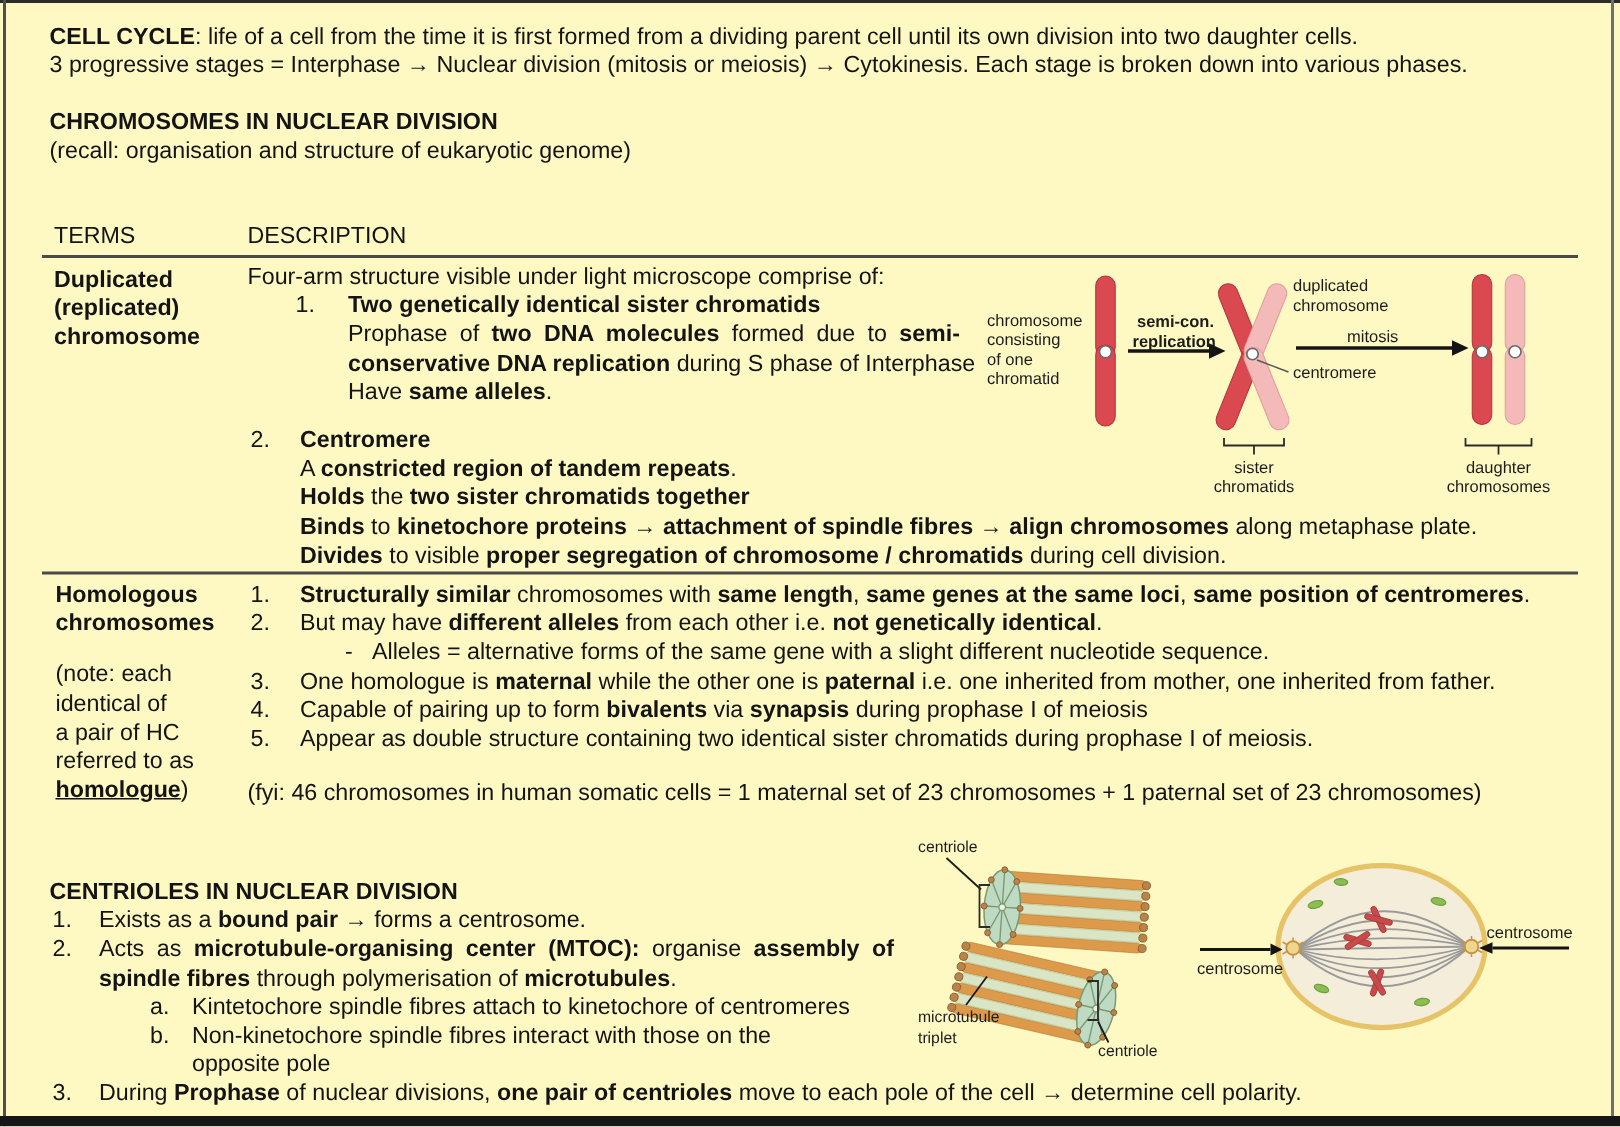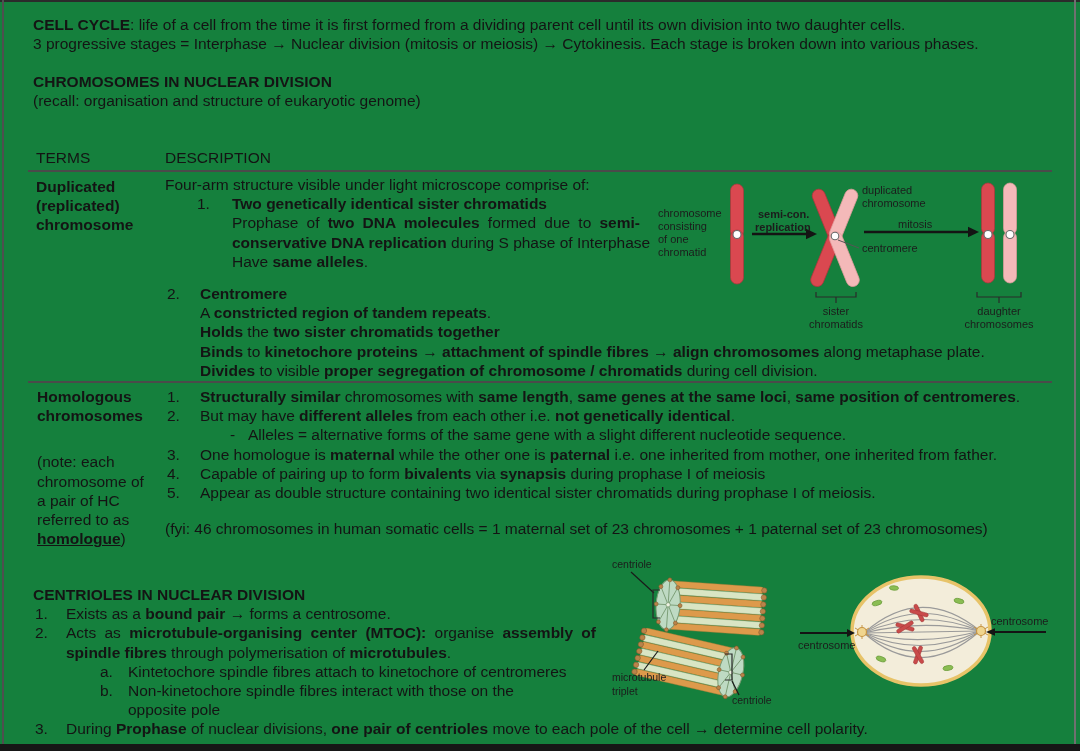--- a/index.html
+++ b/index.html
@@ -1,16 +1,16 @@
 <!DOCTYPE html>
 <html style="--text: #141414; --chromatid-dark: #da4850; --chromatid-dark-edge: #b4343c; --chromatid-light: #f4b9b9; --chromatid-light-edge: #e39c9c; --tubule-orange: #dd9a4b; --tubule-green: #d9e5c4; --tubule-cap: #b9834a; --face-green: #bedac3; --face-edge: #789a72; --cell-fill: #f3edda; --cell-border: #e7c368; --spindle-gray: #9a9a9a; --cell-chromosome-red: #c94a4a; --organelle-green: #8abd52; --pole-gold: #f0d58e; --pole-edge: #c69544;"><head>
 <meta charset="utf-8">
 <style>
   html,body{margin:0;padding:0;background:#e8e8e8;}
-  .page{position:relative;width:1080px;height:751px;background:#15803d;overflow:hidden;
+  .page{position:relative;width:1080px;height:751px;background:#fef9c3;overflow:hidden;
         font-family:"Liberation Sans",sans-serif;color:var(--text,#141414);}
   .blk{position:absolute;font-size:15.5px;line-height:19.2px;}
   .ln{white-space:nowrap;}
   .b{font-weight:700;}
   .u{text-decoration:underline;}
   .jl{text-align:justify;text-align-last:justify;white-space:normal;}
   .colhead{position:absolute;font-size:15.5px;font-weight:400;}
   .hline{position:absolute;left:28px;width:1024px;height:2px;background:#4a4a4a;}
   .item{position:relative;}
   .num{position:absolute;top:0;}
@@ -156,23 +156,23 @@
       <text x="349" y="143">daughter</text>
       <text x="349" y="156">chromosomes</text>
     </g>
   </svg>
 
   <div class="hline" style="top:381px"></div>
 
   <div class="blk" style="left:37px;top:387px">
     <div class="ln b">Homologous</div>
     <div class="ln b">chromosomes</div>
-    <div style="margin-top:27px">
+    <div style="margin-top:15px">
       <div class="ln">(note: each</div>
-      <div class="ln">chromosome of</div>
+      <div class="ln">identical of</div>
       <div class="ln">a pair of HC</div>
       <div class="ln">referred to as</div>
       <div class="ln"><span class="b u">homologue</span><span>)</span></div>
     </div>
   </div>
 
   <div class="blk" style="left:165px;top:387px;width:893px">
     <div class="item" style="margin-left:35px">
       <span class="num" style="left:-33px">1.</span>
       <div class="ln"><span class="b">Structurally similar</span><span> chromosomes with </span><span class="b">same length</span><span>, </span><span class="b">same genes at the same loci</span><span>, </span><span class="b">same position of centromeres</span><span>.</span></div>

